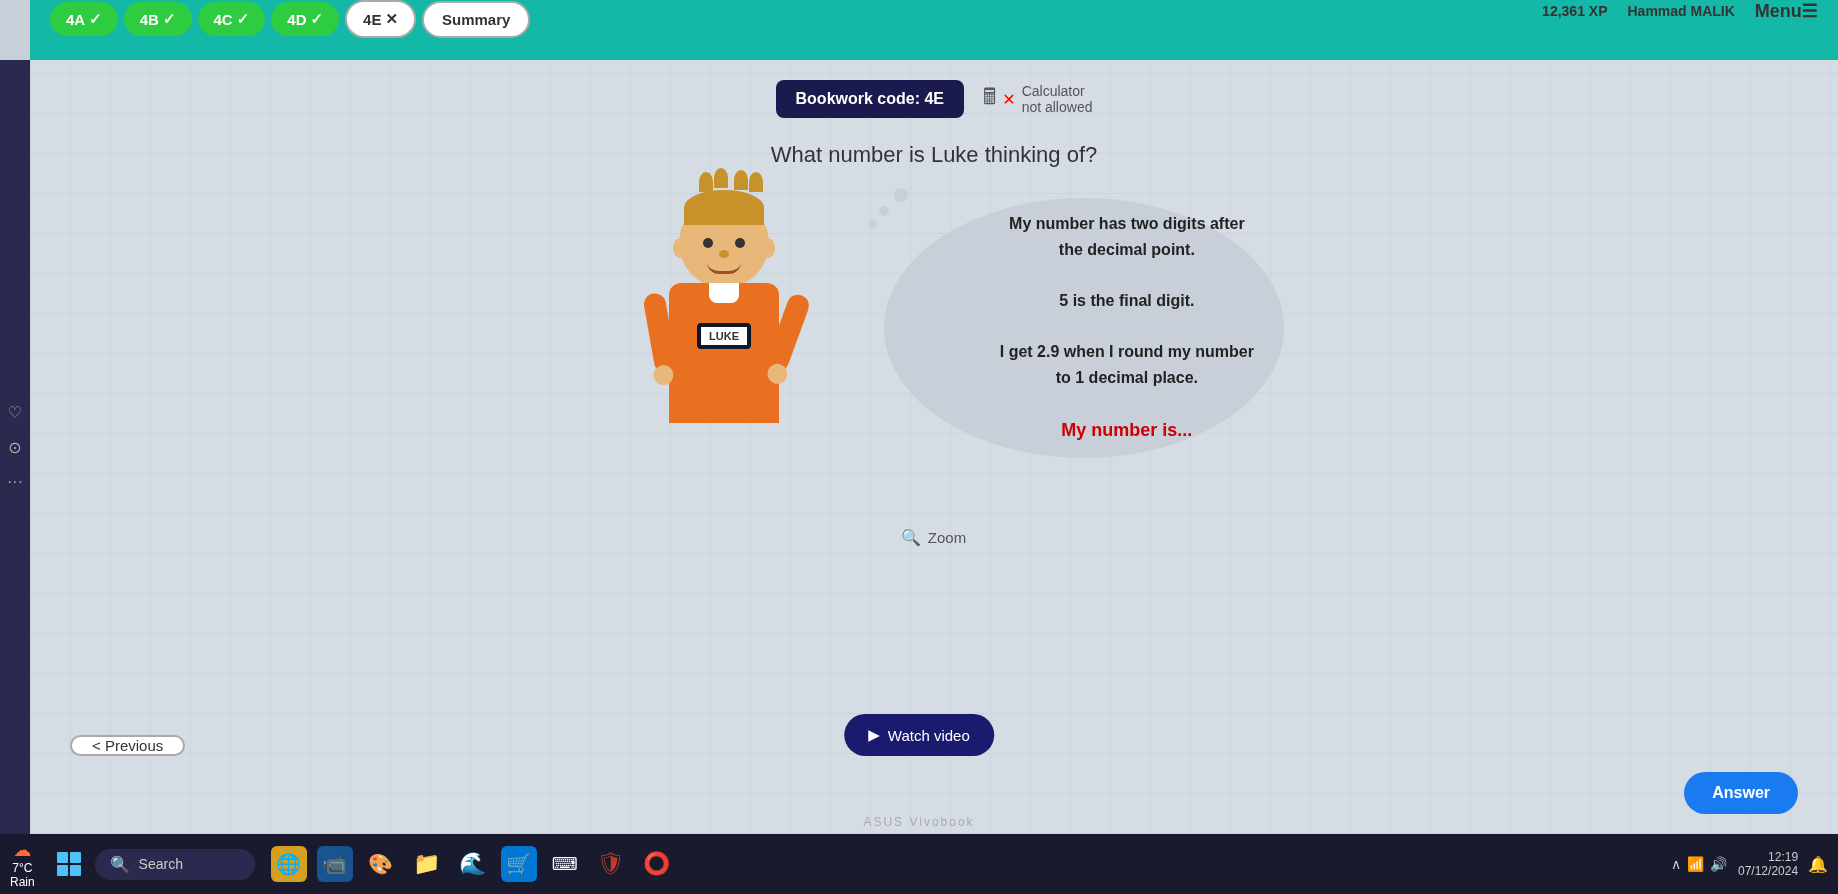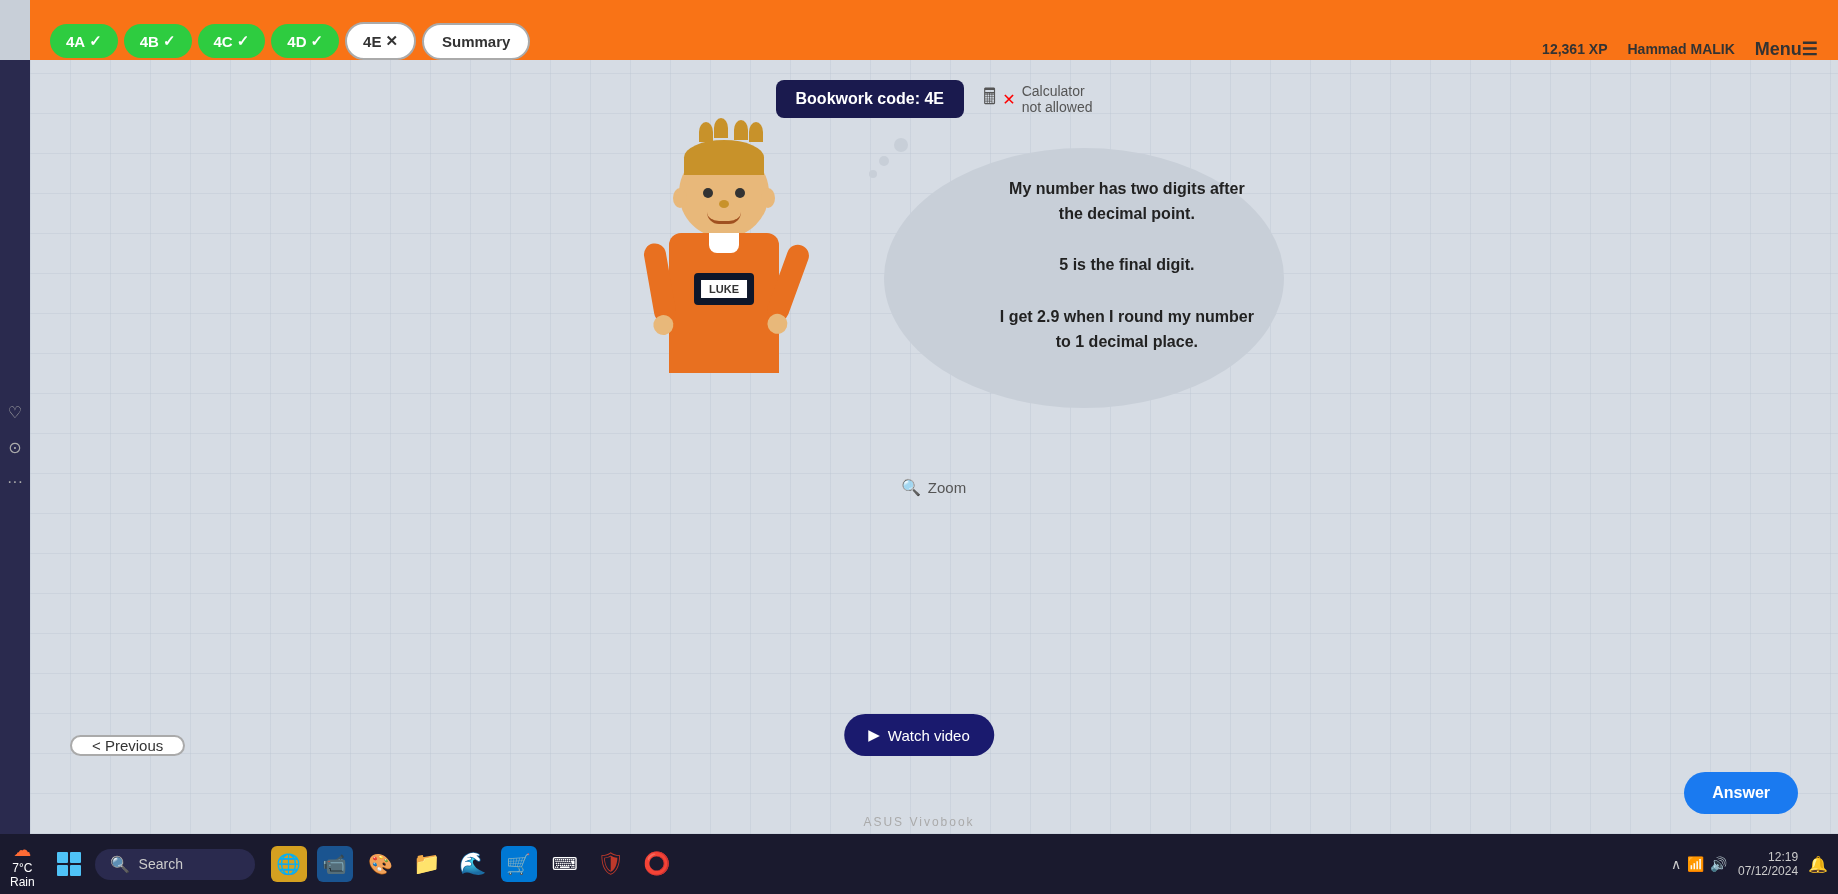--- a/index.html
+++ b/index.html
@@ -36,23 +36,23 @@
       );
     }
 
     
     .top-nav {
       position: absolute;
       top: 0;
       left: 30px;
       right: 0;
       height: 60px;
-      background: #f97316;
-      display: flex;
-      align-items: flex-end;
+      background: #14b8a6;
+      display: flex;
+      align-items: flex-start;
       justify-content: space-between;
       padding: 0 20px;
       z-index: 10;
     }
 
     .tab-group {
       display: flex;
       align-items: center;
       gap: 6px;
     }
@@ -301,21 +301,21 @@
       position: absolute;
       top: 40px;
       left: 50%;
       transform: translateX(-50%);
       background: white;
       padding: 3px 8px;
       border-radius: 4px;
       font-size: 11px;
       font-weight: bold;
       color: #333;
-      border: 7px solid #0f172a;
+      border: 4px solid #0f172a;
     }
 
     .arm-right {
       position: absolute;
       right: -20px;
       top: 10px;
       width: 22px;
       height: 80px;
       background: #e87020;
       border-radius: 12px;
@@ -667,20 +667,21 @@
     <div class="calculator-info">
       <span style="font-size:22px;">🖩</span>
       <span style="color:red;font-size:16px;">✕</span>
       <div>
         <div>Calculator</div>
         <div>not allowed</div>
       </div>
     </div>
   </div>
 
+  <div class="question-text">What number is Luke thinking of?</div>
 
   <div class="scene">
 
     <div class="character">
 
       <div class="head">
         <div class="hair">
           <div class="hair-spike"></div>
           <div class="hair-spike"></div>
           <div class="hair-spike"></div>
@@ -715,20 +716,21 @@
       <div class="thought-bubble-main">
         <div class="thought-text">
           <div>My number has two digits after</div>
           <div>the decimal point.</div>
           <br>
           <div>5 is the final digit.</div>
           <br>
           <div>I get 2.9 when I round my number</div>
           <div>to 1 decimal place.</div>
           <br>
+          <div class="highlight">My number is...</div>
         </div>
       </div>
     </div>
   </div>
 
   <button class="zoom-btn">
     <span style="font-size:16px;">🔍</span>
     <span>Zoom</span>
   </button>
 </div>

